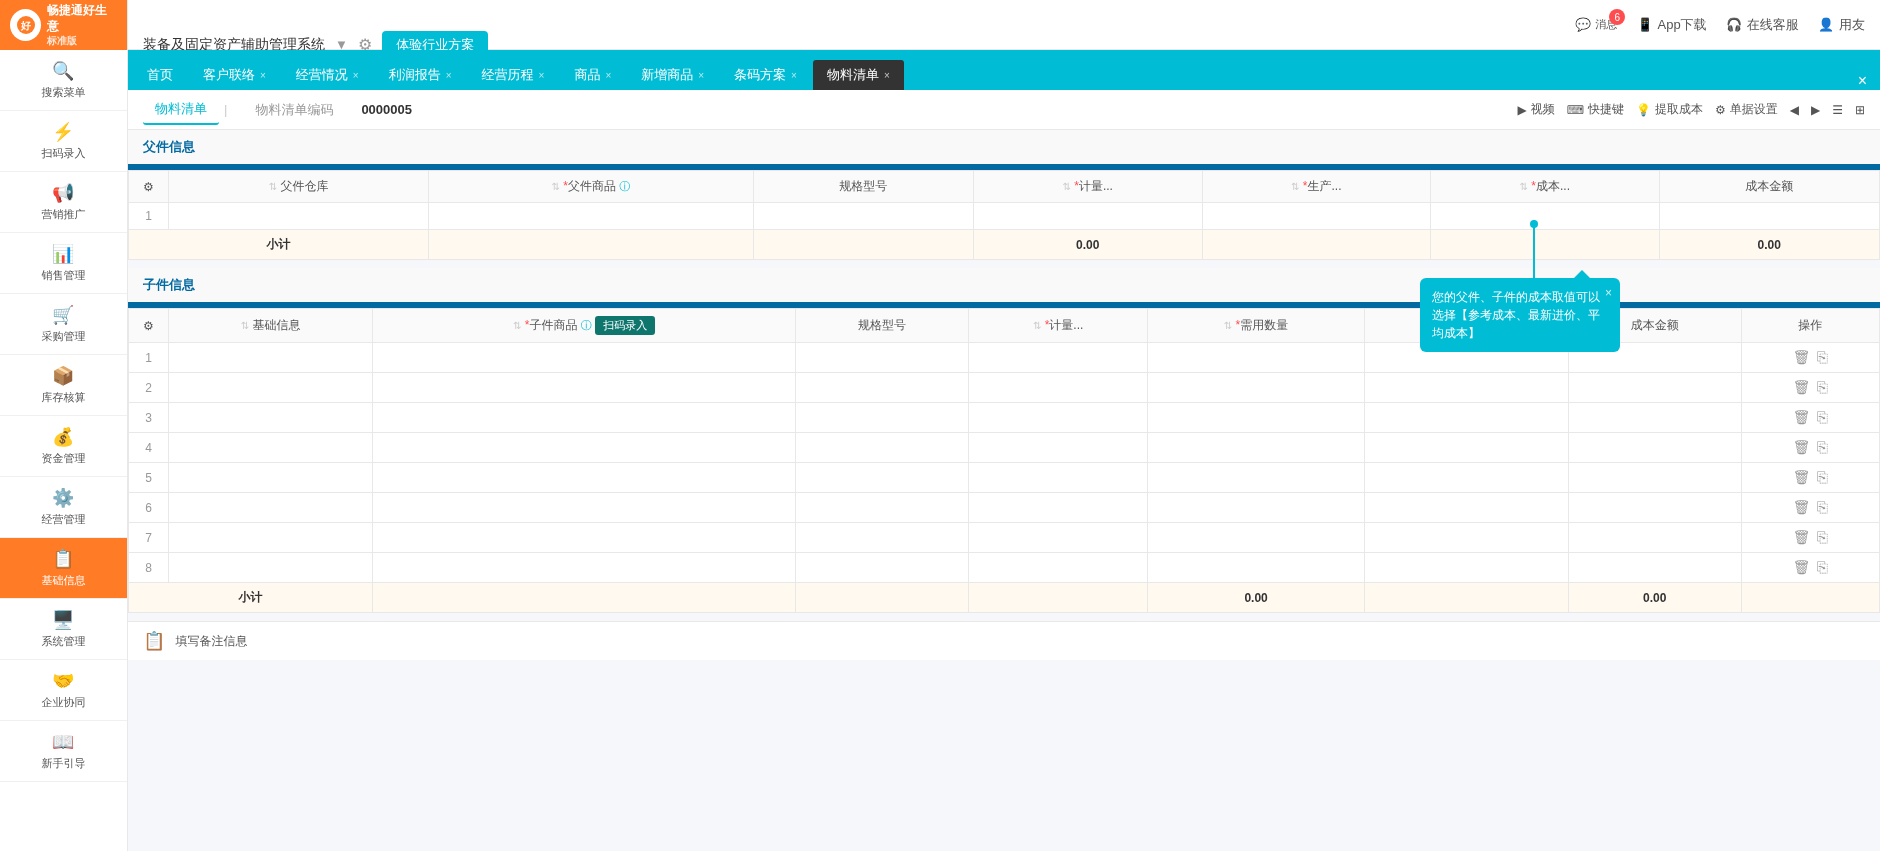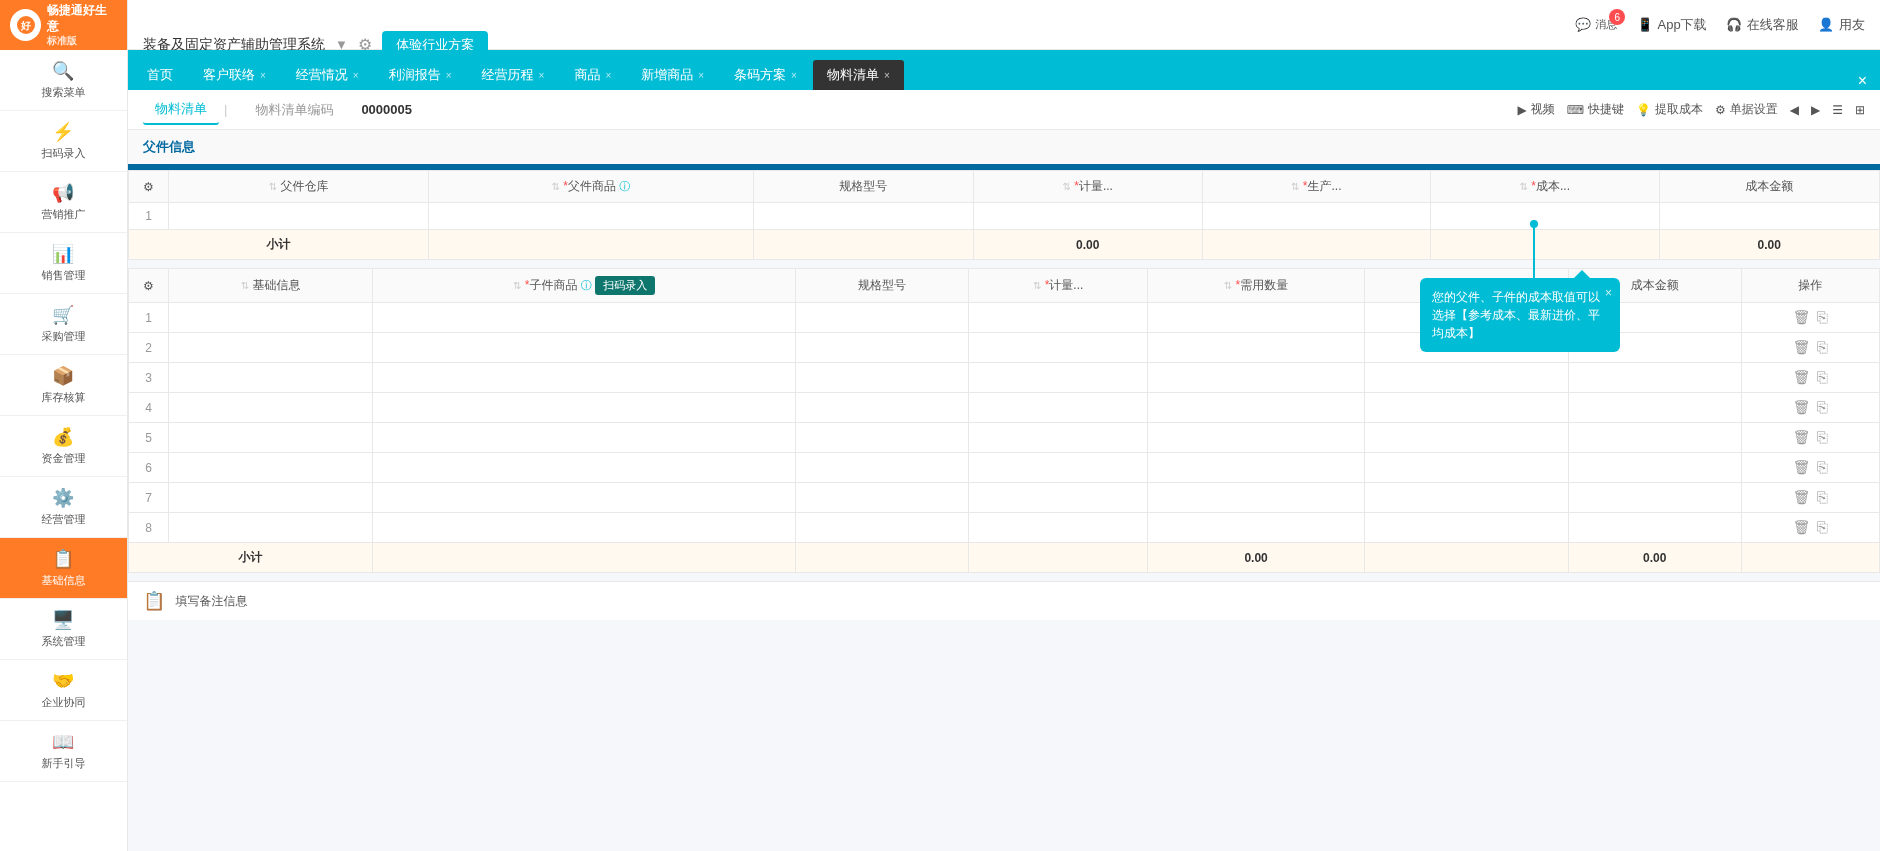--- a/index.html
+++ b/index.html
@@ -537,20 +537,21 @@
             <td>0.00</td>
             <td></td>
             <td></td>
             <td>0.00</td>
           </tr>
         </tbody>
       </table>
     </div>
 
     <div class="section">
+      <div class="section-title">子件信息</div>
       <table class="data-table">
         <thead>
           <tr>
             <th class="th-setting">⚙</th>
             <th>
               <span class="sort-icon">⇅</span>
               <span>基础信息</span>
             </th>
             <th>
               <span class="sort-icon">⇅</span>

